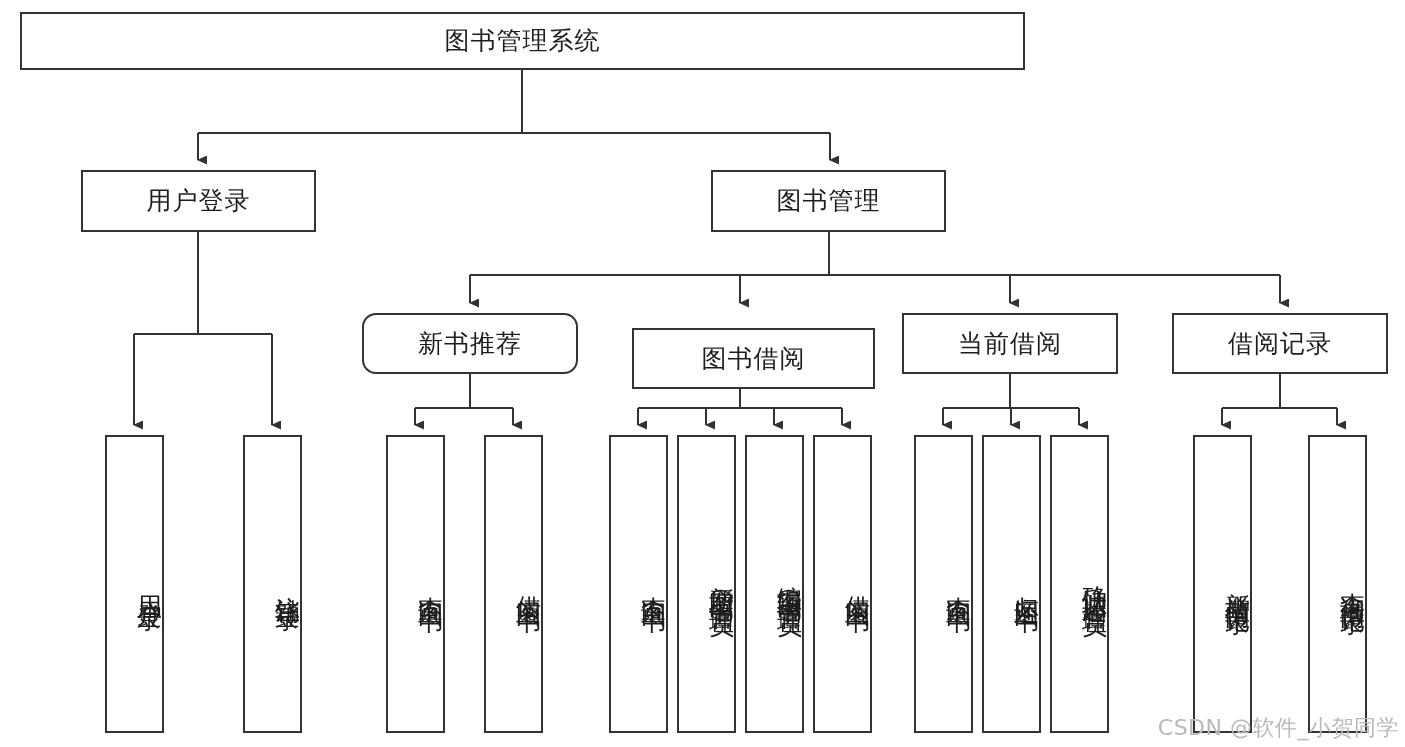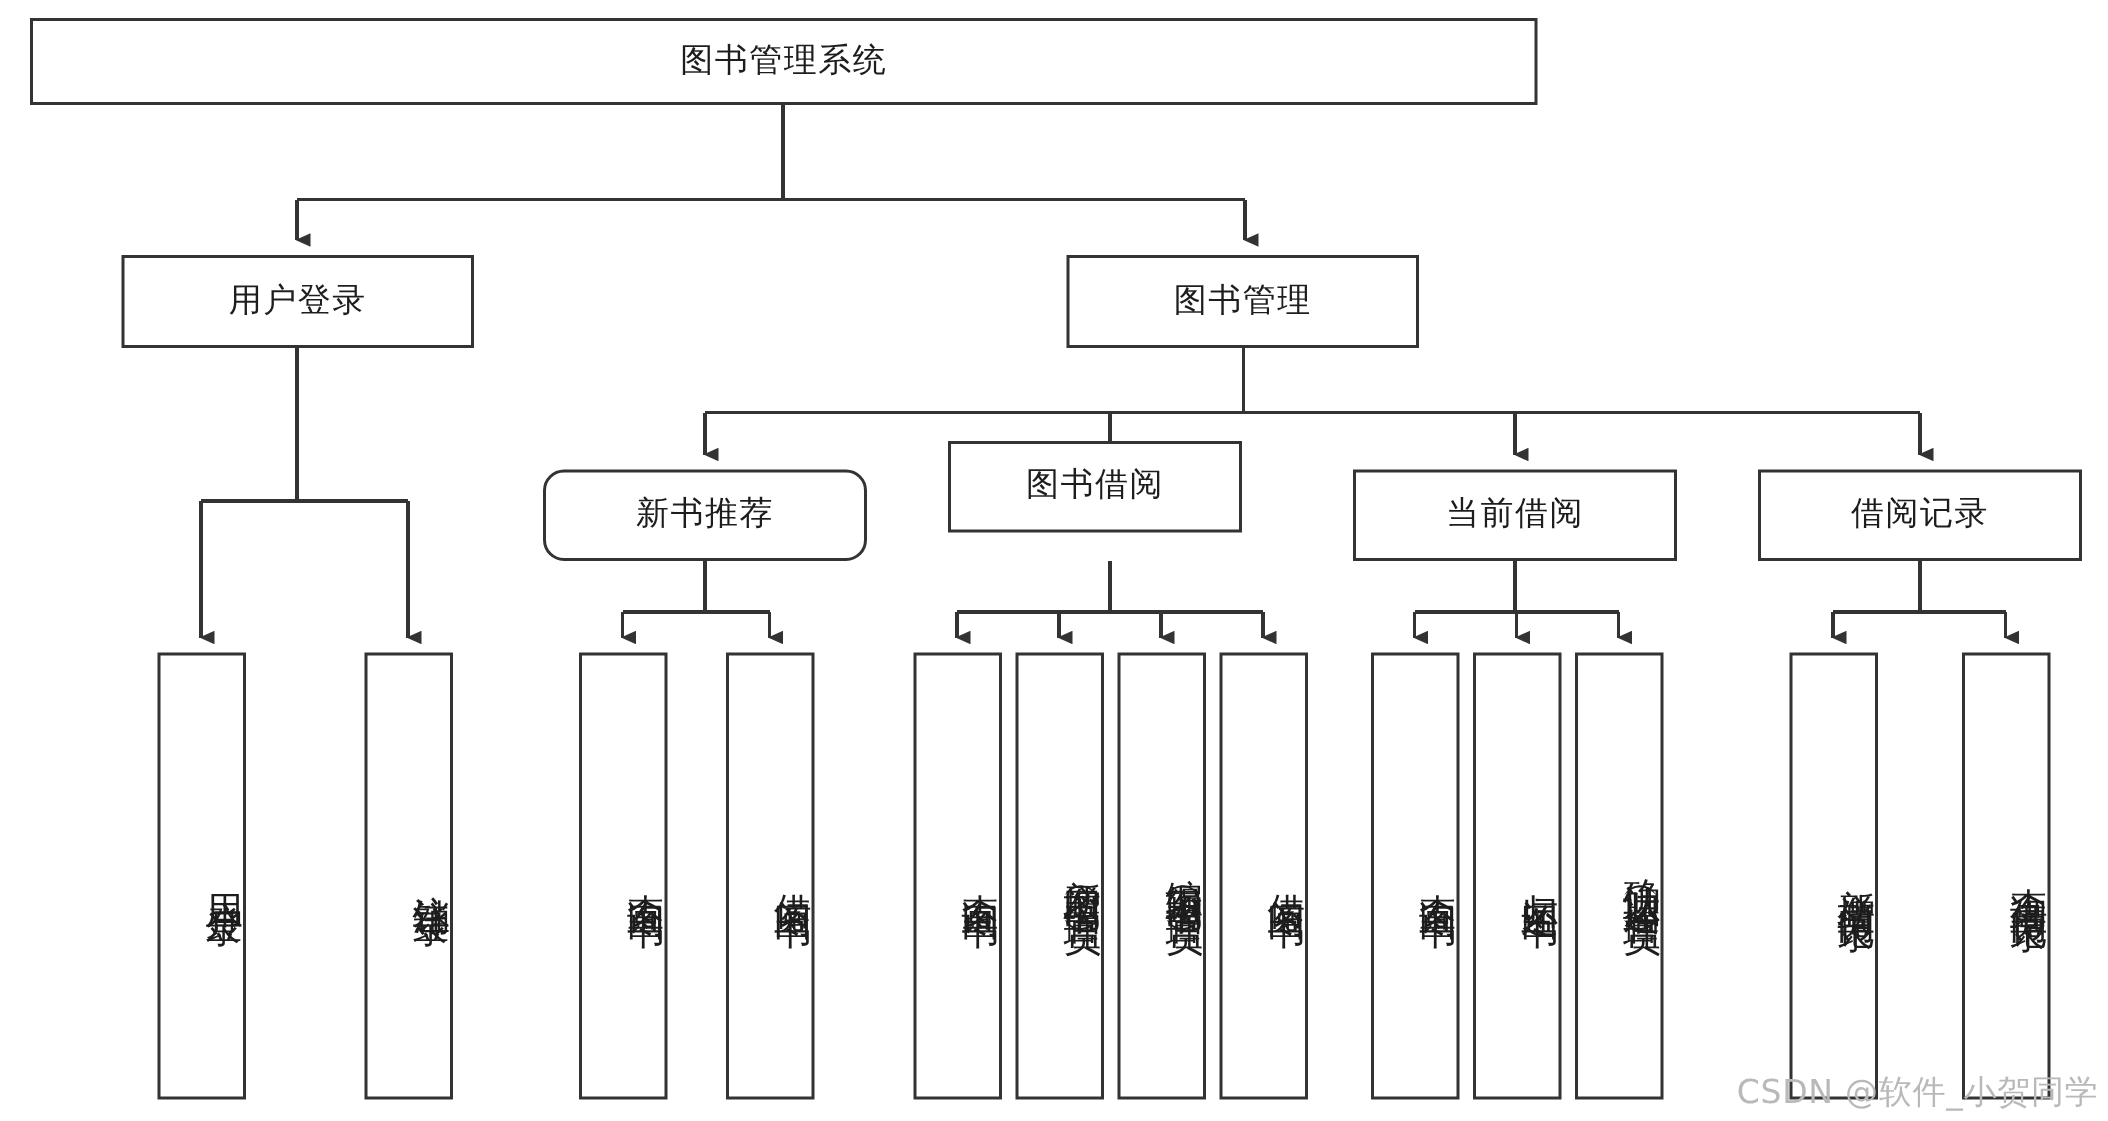--- a/index.html
+++ b/index.html
@@ -1,21 +1,21 @@
 <!DOCTYPE html>
 <html><head>
 <meta charset="utf-8">
 <style>
   html,body{margin:0;padding:0;background:#ffffff;}
   body{width:1405px;height:747px;font-family:"DejaVu Sans","Liberation Sans",sans-serif;overflow:hidden;}
   #diagram{position:relative;width:1405px;height:747px;background:#fff;}
   svg#edges{position:absolute;left:0;top:0;width:1405px;height:747px;}
   .node{position:absolute;box-sizing:border-box;border:2.5px solid #333;background:#fff;
         display:flex;align-items:center;justify-content:center;color:#1d1d1d;}
-  .node.h{font-size:22px;letter-spacing:1px;line-height:1.1;}
+  .node.h{font-size:25px;letter-spacing:1px;line-height:1.1;}
   .node.v{writing-mode:vertical-rl;text-orientation:upright;font-size:25px;
           letter-spacing:4px;line-height:1.05;padding:10px 0;align-items:flex-start;justify-content:center;}
   .node.v.top{align-items:flex-start;}
   .wm{position:absolute;right:6px;bottom:4px;font-size:22px;color:#b9b9b9;
       letter-spacing:.5px;white-space:nowrap;}
 </style>
 </head>
 <body>
 
 <div id="diagram">
@@ -69,21 +69,21 @@
       <path d="M1337,408 L1337,425" marker-end="url(#ah)"></path>
     </g>
   </svg>
 
   <div class="node h" style="left:20px;top:12px;width:1005px;height:58px;">图书管理系统</div>
 
   <div class="node h" style="left:81px;top:170px;width:235px;height:62px;">用户登录</div>
   <div class="node h" style="left:711px;top:170px;width:235px;height:62px;">图书管理</div>
 
   <div class="node h" style="left:362px;top:313px;width:216px;height:61px;border-radius:14px;">新书推荐</div>
-  <div class="node h" style="left:632px;top:294px;width:196px;height:61px;">图书借阅</div>
+  <div class="node h" style="left:632px;top:328px;width:243px;height:61px;">图书借阅</div>
   <div class="node h" style="left:902px;top:313px;width:216px;height:61px;">当前借阅</div>
   <div class="node h" style="left:1172px;top:313px;width:216px;height:61px;">借阅记录</div>
 
   <div class="node v" style="left:105px;top:435px;width:59px;height:298px;">用户登录</div>
   <div class="node v" style="left:243px;top:435px;width:59px;height:298px;">注销登录</div>
 
   <div class="node v" style="left:386px;top:435px;width:59px;height:298px;">查询图书</div>
   <div class="node v" style="left:484px;top:435px;width:59px;height:298px;">借阅图书</div>
 
   <div class="node v" style="left:609px;top:435px;width:59px;height:298px;">查询图书</div>

